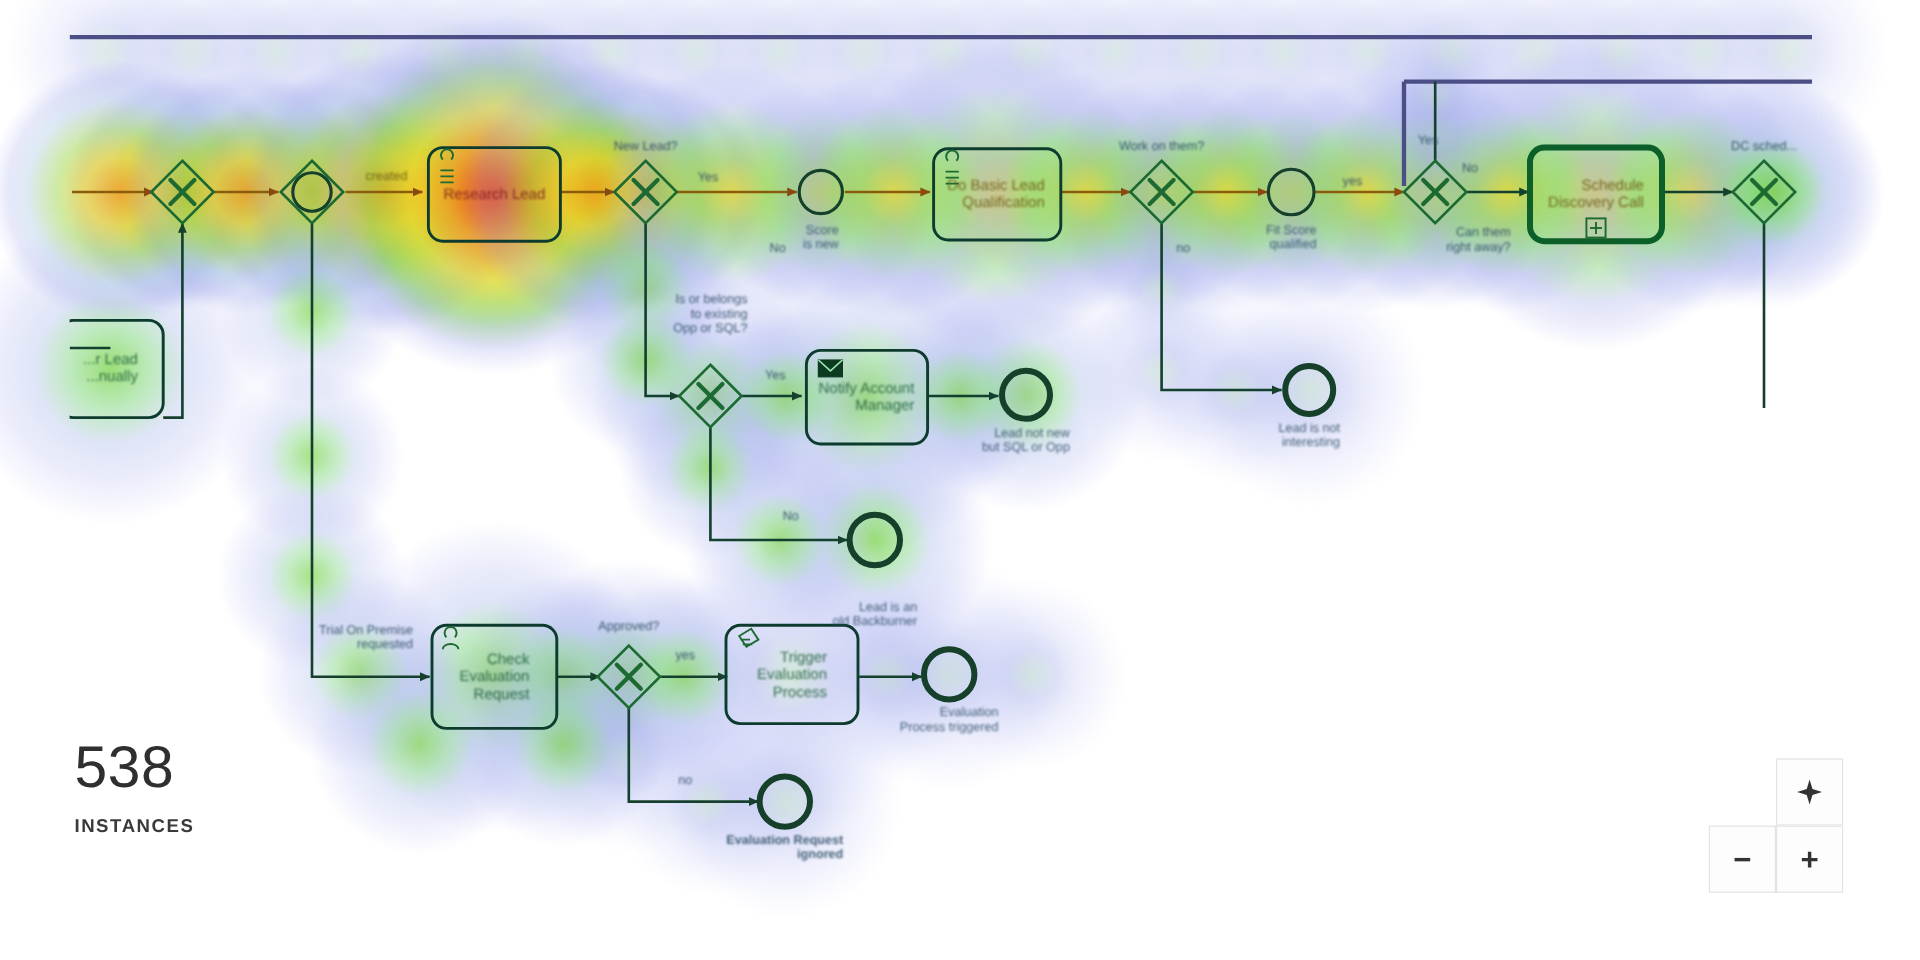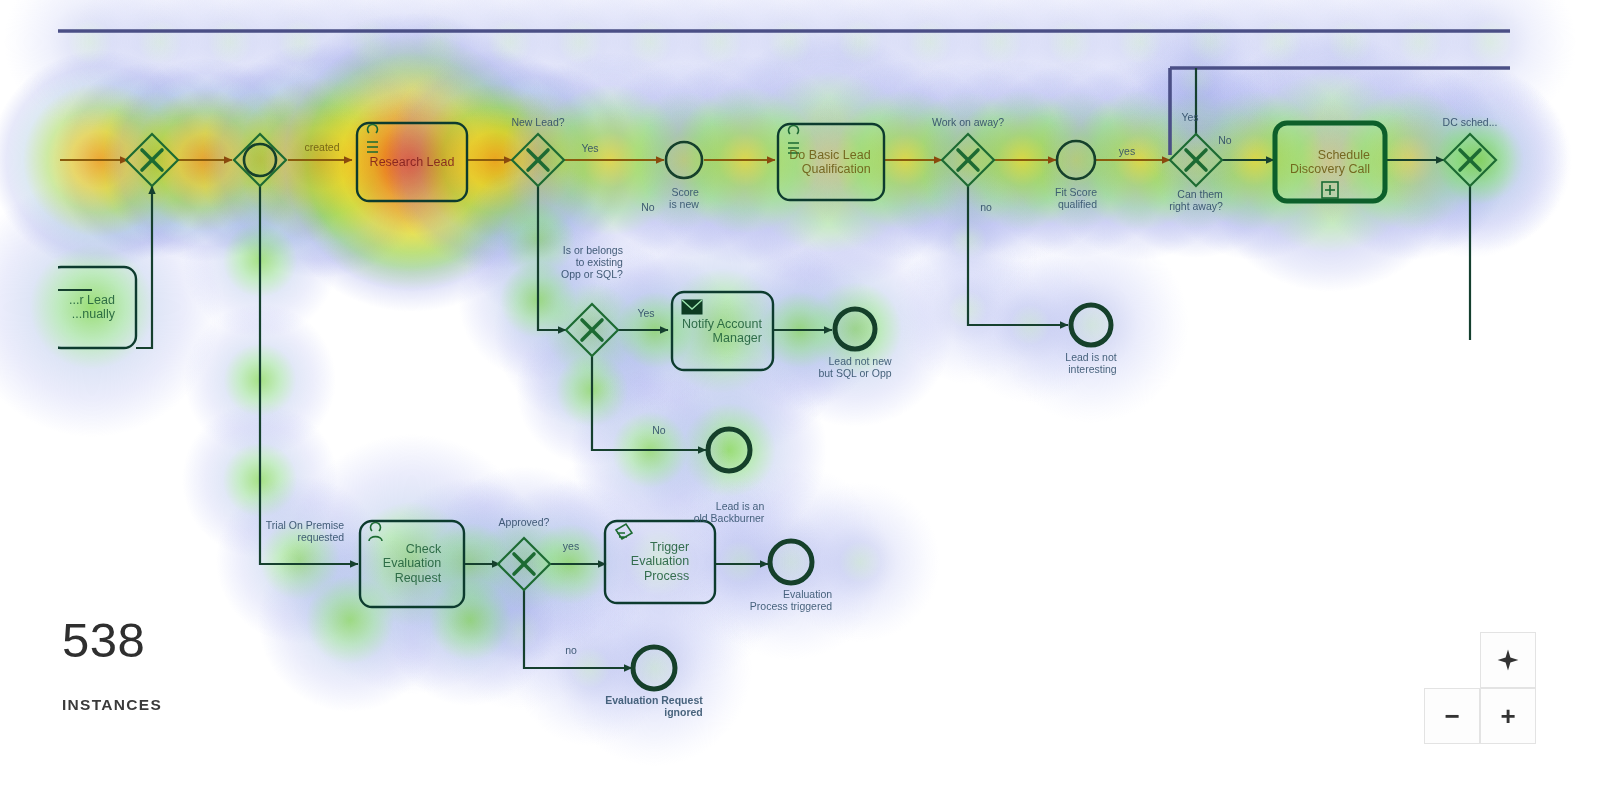--- a/index.html
+++ b/index.html
@@ -110,21 +110,21 @@
     z-index: 6;
   }
   #counter .num {
     font-size: 49px;
     line-height: 1;
     color: #2f2f2f;
     font-weight: 400;
     letter-spacing: 0.5px;
   }
   #counter .cap {
-    margin-top: 31px;
+    margin-top: 15px;
     font-size: 15.5px;
     letter-spacing: 1.3px;
     color: #3a3a3a;
     font-weight: 700;
   }
 
   
   #zoomctl {
     position: absolute;
     right: 64px; bottom: 56px;
@@ -398,24 +398,24 @@
 
   <div id="labels">
       <div class="lbl node" style="left: 92px; top: 307px;">...r Lead
 ...nually</div>
       <div class="lbl node hot" style="left: 412px; top: 162px;">Research Lead</div>
       <div class="lbl edge" style="left: 538px; top: 122px;">New Lead?</div>
       <div class="lbl evt" style="left: 684px; top: 198px;">Score
 is new</div>
       <div class="lbl node warm" style="left: 830px; top: 162px;">Do Basic Lead
 Qualification</div>
-      <div class="lbl edge" style="left: 968px; top: 122px;">Work on away?</div>
+      <div class="lbl edge" style="left: 968px; top: 122px;">Work on them?</div>
       <div class="lbl evt" style="left: 1076px; top: 198px;">Fit Score
 qualified</div>
-      <div class="lbl edge" style="left: 1196px; top: 200px;">Can them
+      <div class="lbl edge" style="left: 1232px; top: 200px;">Can them
 right away?</div>
       <div class="lbl node warm" style="left: 1330px; top: 162px;">Schedule
 Discovery Call</div>
       <div class="lbl edge" style="left: 1470px; top: 122px;">DC sched...</div>
       <div class="lbl edge" style="left: 592px; top: 262px;">Is or belongs
 to existing
 Opp or SQL?</div>
       <div class="lbl node" style="left: 722px; top: 331px;">Notify Account
 Manager</div>
       <div class="lbl evt" style="left: 855px; top: 367px;">Lead not new

